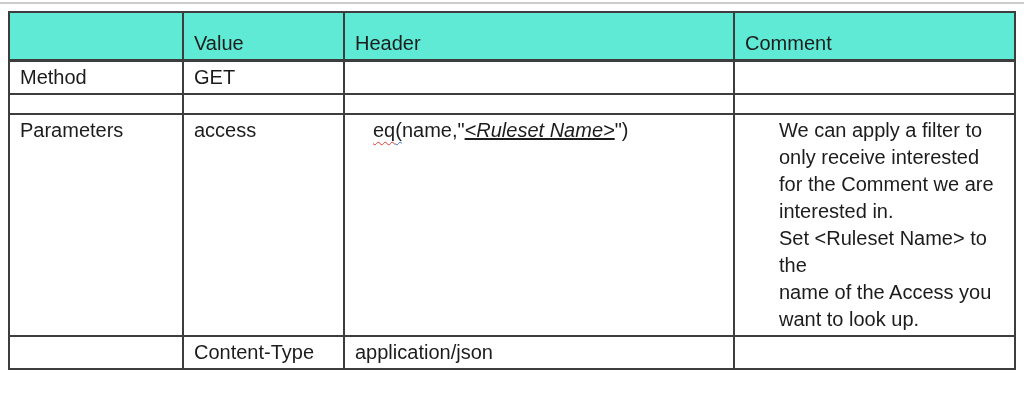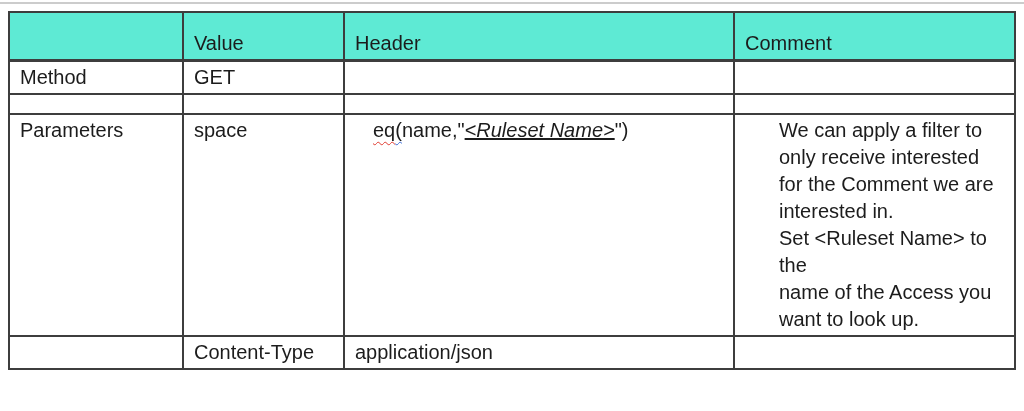--- a/index.html
+++ b/index.html
@@ -102,21 +102,21 @@
 
     <tr class="r-blank">
       <td></td>
       <td></td>
       <td></td>
       <td></td>
     </tr>
 
     <tr class="r-params">
       <td>Parameters</td>
-      <td>space</td>
+      <td>access</td>
       <td><span class="sp-red">eq</span><span class="sp-blue">(</span><span>name,"</span><span class="it">&lt;Ruleset Name&gt;</span><span>")</span></td>
       <td class="wrap">
         <div class="cline">We can apply a filter to</div>
         <div class="cline">only receive interested</div>
         <div class="cline">for the Comment we are</div>
         <div class="cline">interested in.</div>
         <div class="cline">Set &lt;Ruleset Name&gt; to the</div>
         <div class="cline">name of the Access you</div>
         <div class="cline">want to look up.</div>
       </td>

